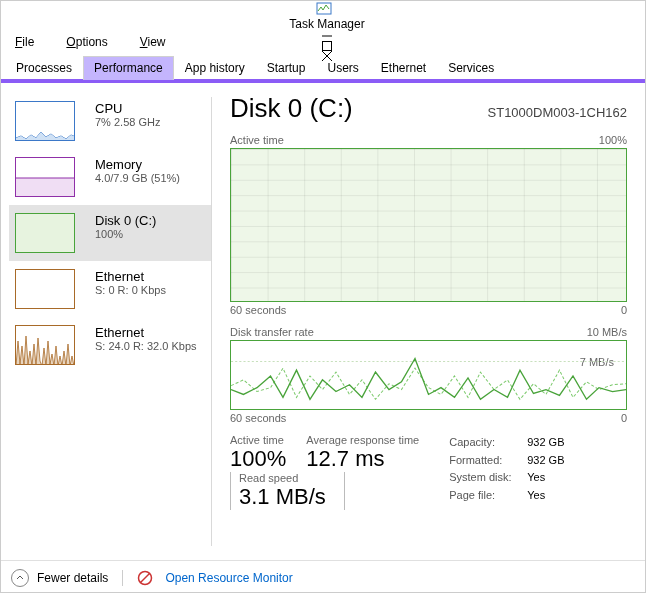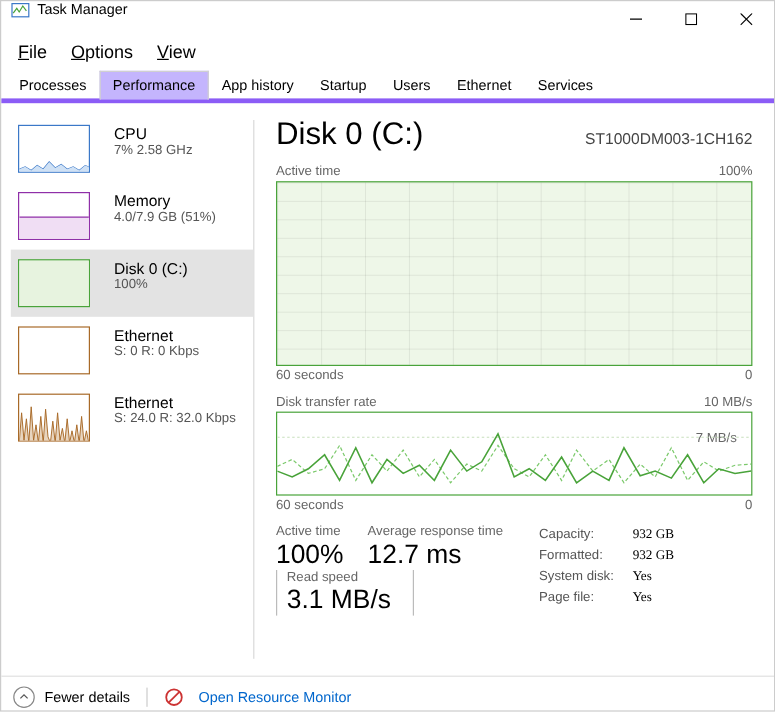--- a/index.html
+++ b/index.html
@@ -8,38 +8,39 @@
   font-size: 12px;
   color: #000;
   background: #fff;
   width: 646px;
   height: 593px;
   overflow: hidden;
   border: 1px solid #ccc;
 }
 .titlebar {
   display: flex;
-  align-items: flex-start;
+  align-items: center;
   height: 30px;
   padding: 0 0 0 8px;
+  flex-direction: column;
 }
 .titlebar .app-icon { width: 16px; height: 16px; margin-right: 6px; display: flex; align-items: center; justify-content: center; }
 .titlebar .title { flex: 0 1 auto; font-size: 12px; }
 .titlebar .spacer { flex: 1; }
 .winbtn {
   width: 46px; height: 30px;
   display: flex; align-items: center; justify-content: center;
   font-family: inherit;
 }
 
 .menubar {
   display: flex;
-  gap: 8px;
+  gap: 20px;
   padding: 2px 8px 4px 8px;
-  font-size: 15px;
+  font-size: 12px;
 }
 .menubar .menu-item { padding: 2px 6px; }
 .menubar .menu-item u { text-decoration: underline; }
 
 .tabs {
   display: flex;
   border-bottom: 4px solid #8b5cf6;
   padding: 0 4px;
   font-size: 12px;
   position: relative;
@@ -131,21 +132,21 @@
   gap: 18px;
   border-left: 1px solid #bbb;
   padding-left: 8px;
 }
 .props {
   font-size: 11px; color: #555;
   line-height: 1.6;
   margin-left: 10px;
 }
 .props .k { display: inline-block; width: 78px; }
-.props .v { color: #000; font-family: Liberation Serif, serif; }
+.props .v { color: #000; }
 
 .footer {
   display: flex;
   align-items: center;
   height: 34px;
   border-top: 1px solid #e0e0e0;
   padding: 0 10px;
   gap: 8px;
   font-size: 12px;
 }

